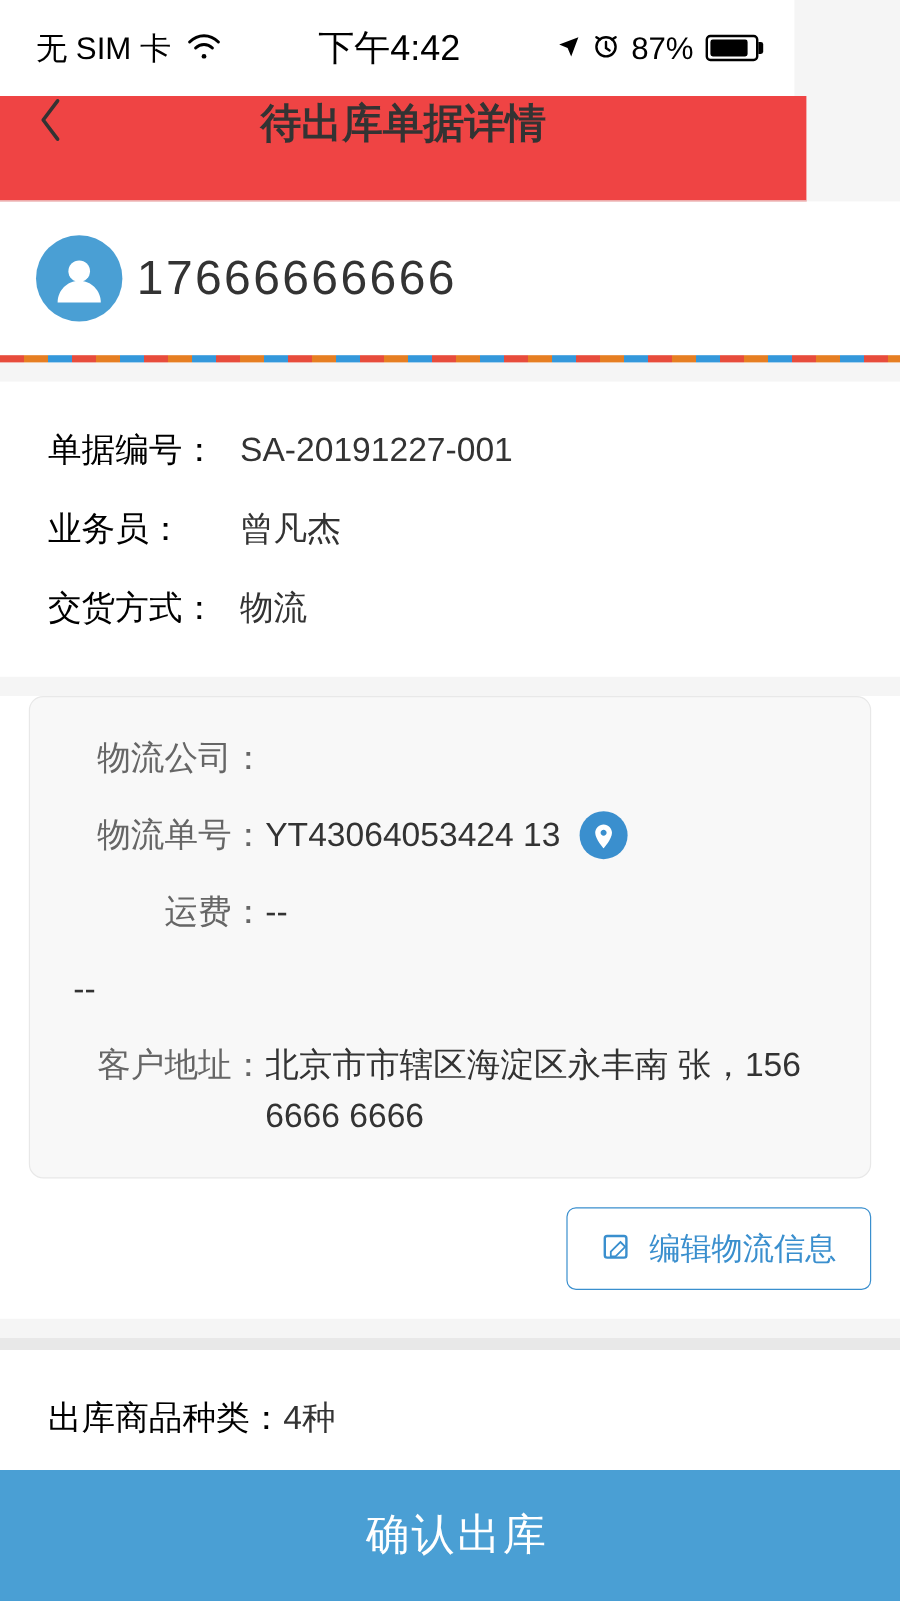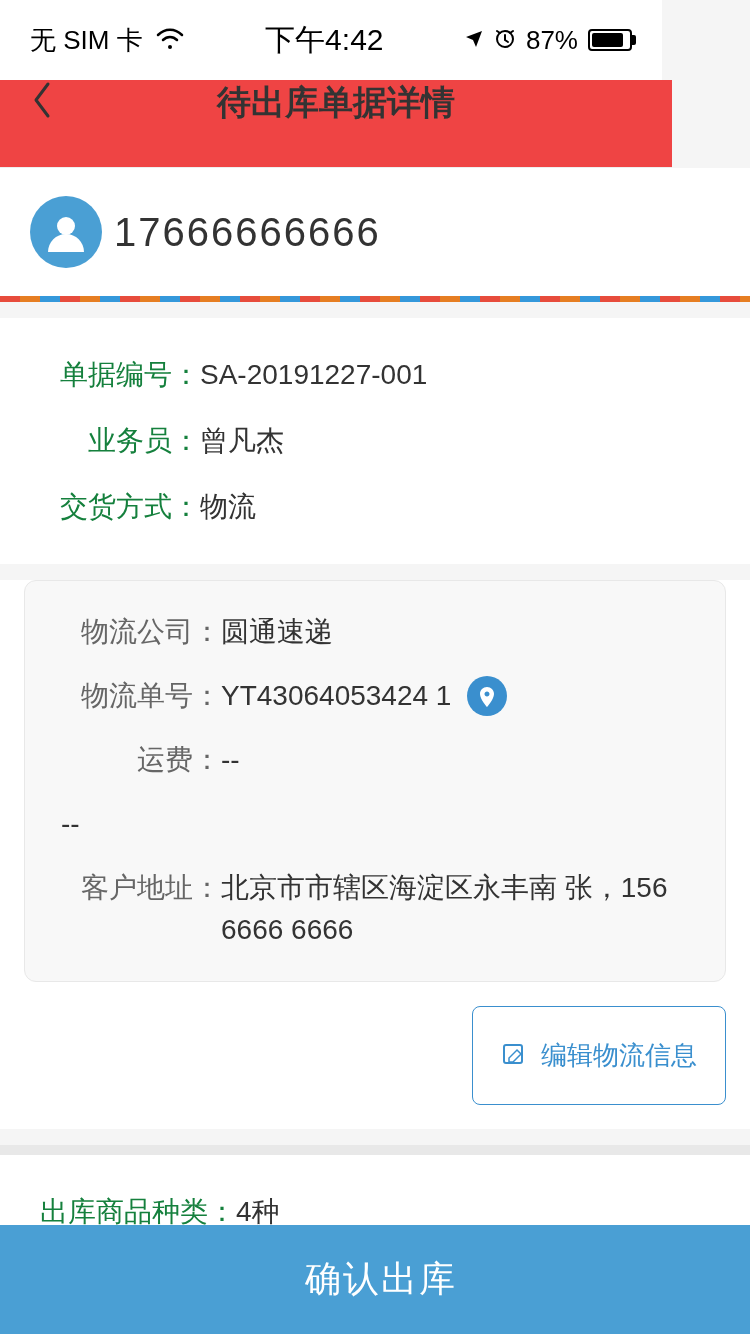--- a/index.html
+++ b/index.html
@@ -156,24 +156,23 @@
     .info-row {
       display: flex;
       align-items: flex-start;
       margin-bottom: 24px;
       line-height: 1.5;
     }
     .info-row:last-child {
       margin-bottom: 0;
     }
     .info-label {
-      color: #15803d;
+      color: #000000;
       font-size: 28px;
       min-width: 160px;
-      text-align: right;
       flex-shrink: 0;
     }
     .info-value {
       color: #333;
       font-size: 28px;
       flex: 1;
       word-break: break-all;
     }
 
     
@@ -234,21 +233,21 @@
       display: flex;
       justify-content: flex-end;
       padding: 0 24px 24px;
     }
     .edit-btn {
       display: flex;
       align-items: center;
       gap: 12px;
       border: 1.5px solid #3a8fce;
       border-radius: 8px;
-      padding: 31px 28px;
+      padding: 16px 28px;
       color: #3a8fce;
       font-size: 26px;
       background: #fff;
       cursor: pointer;
     }
     .edit-btn svg {
       width: 28px;
       height: 28px;
       fill: none;
       stroke: #3a8fce;
@@ -379,26 +378,25 @@
   <div class="info-row">
     <span class="info-label">交货方式：</span>
     <span class="info-value">物流</span>
   </div>
 </div>
 
 <div class="info-section">
   <div class="logistics-card">
     <div class="logistics-row">
       <span class="logistics-label">物流公司：</span>
-      <span class="logistics-value">圆通速递</span>
     </div>
     <div class="logistics-row">
       <span class="logistics-label">物流单号：</span>
       <div class="logistics-number-row">
-        <span class="logistics-value">YT43064053424 1</span>
+        <span class="logistics-value">YT43064053424 13</span>
         <div class="location-pin">
           <svg viewBox="0 0 22 22">
             <path d="M11 2C7.13 2 4 5.13 4 9c0 5.25 7 13 7 13s7-7.75 7-13c0-3.87-3.13-7-7-7zm0 9.5c-1.38 0-2.5-1.12-2.5-2.5s1.12-2.5 2.5-2.5 2.5 1.12 2.5 2.5-1.12 2.5-2.5 2.5z" fill="#fff"></path>
           </svg>
         </div>
       </div>
     </div>
     <div class="logistics-row">
       <span class="logistics-label">运费：</span>
       <span class="logistics-value">--</span>

